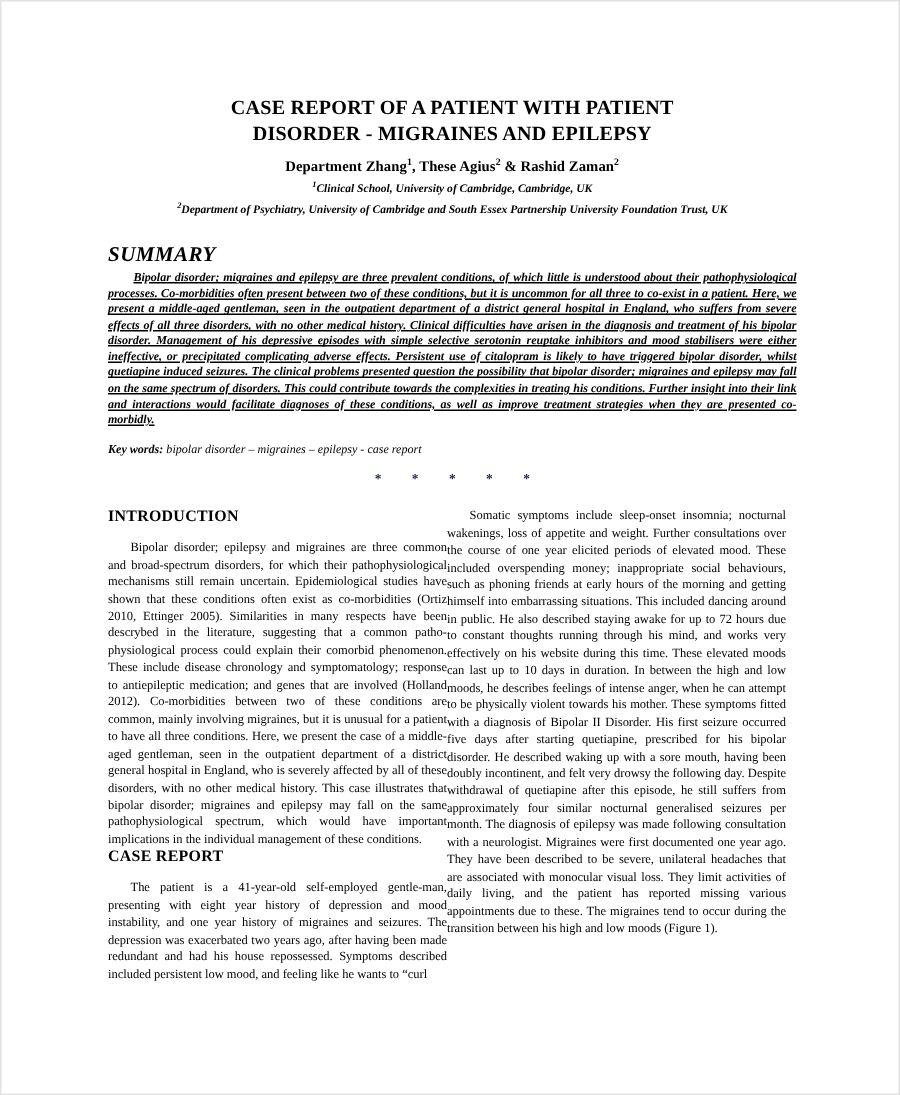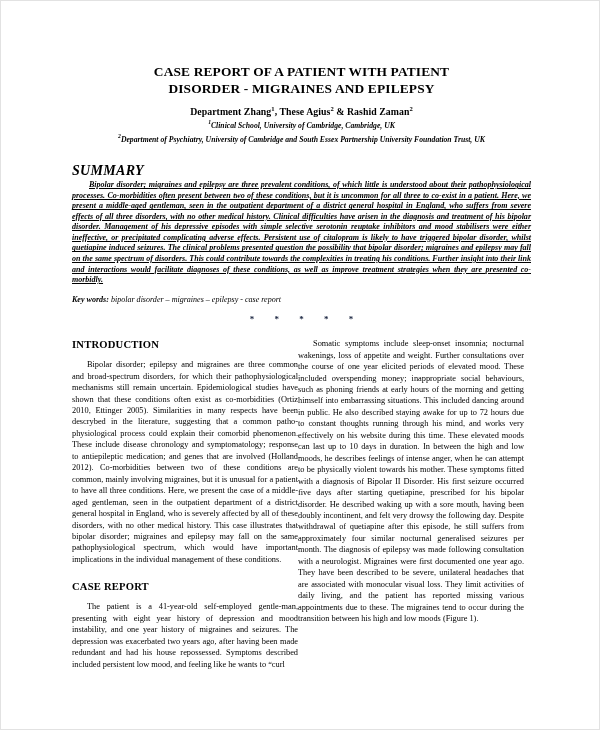--- a/index.html
+++ b/index.html
@@ -131,21 +131,20 @@
     box-sizing: border-box;
   }
   .sec-heading {
     font-weight: bold;
     font-size: 10.6px;
     line-height: 13px;
     letter-spacing: 0.2px;
     margin: 0 0 8px 0;
   }
   .sec-heading.spaced {
-    margin-top: 15px;
   }
   p.body {
     font-size: 8.35px;
     line-height: 11.45px;
     text-align: justify;
     margin: 0;
     text-indent: 15px;
     letter-spacing: -0.01px;
     hyphens: manual;
   }

